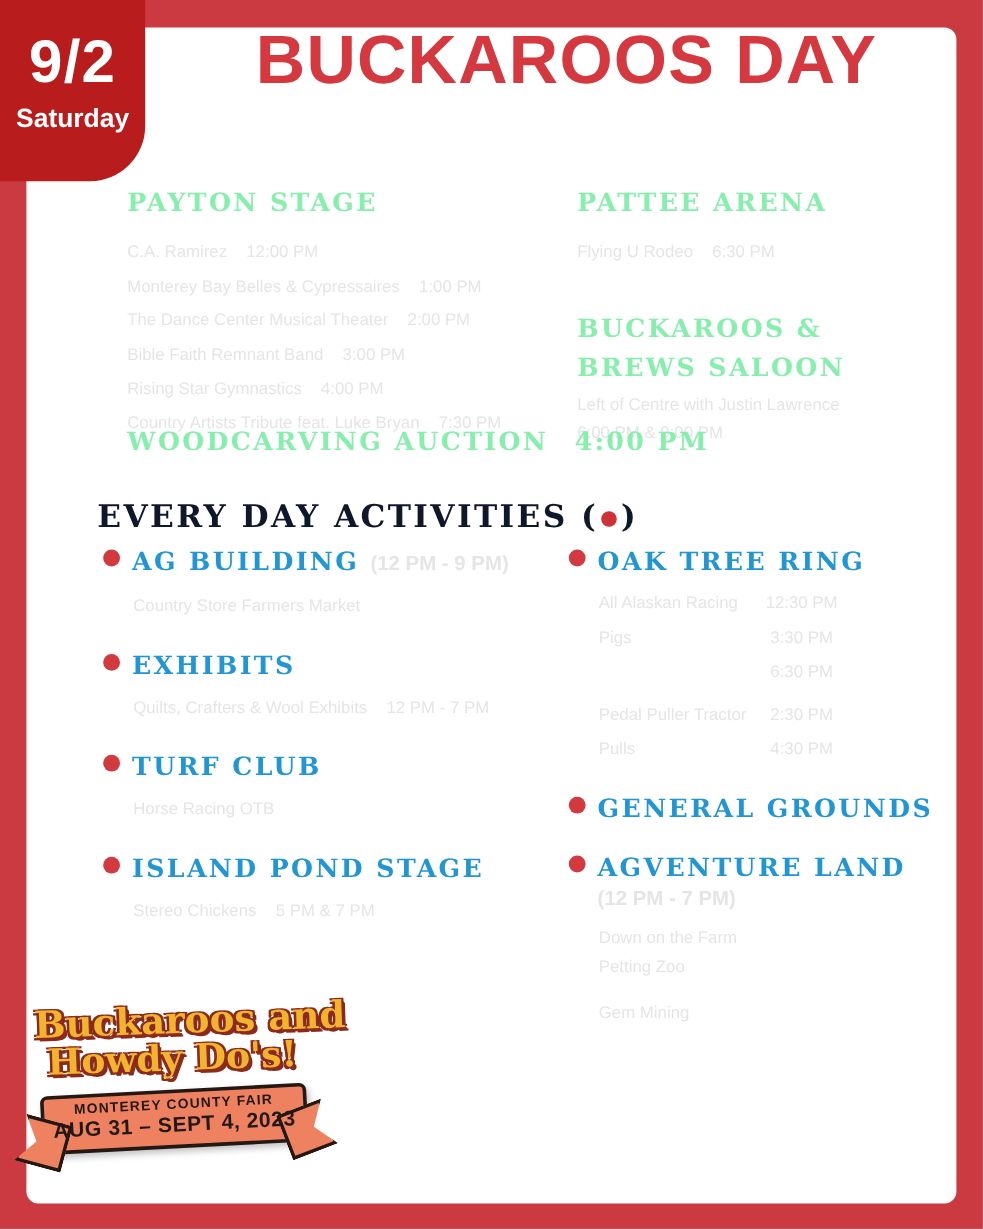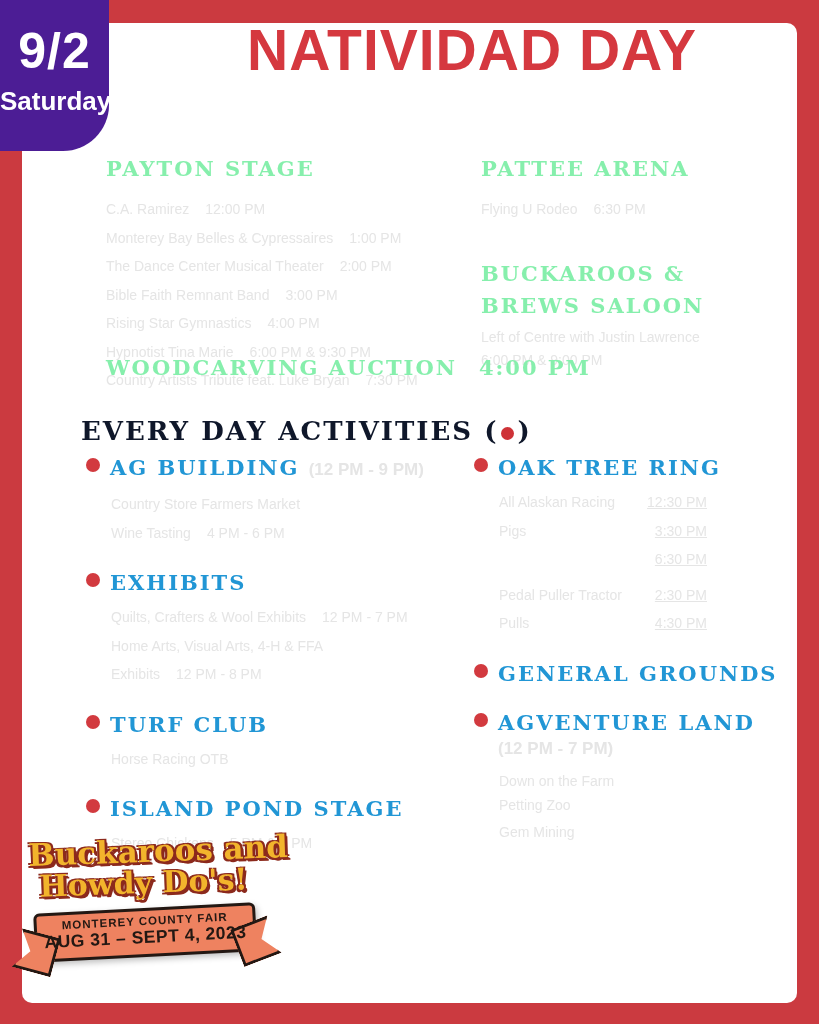--- a/index.html
+++ b/index.html
@@ -1,24 +1,24 @@
 <!DOCTYPE html>
 <html><head>
 <meta charset="utf-8">
 <style>
   html,body{margin:0;padding:0;background:#888;}
   .poster{position:relative;width:819px;height:1024px;background:#cb3a40;overflow:hidden;
           font-family:"Liberation Sans",sans-serif;}
   .panel{position:absolute;left:22px;top:23px;right:22px;bottom:21px;background:#ffffff;
          border-radius:10px;}
   
-  .badge{position:absolute;left:0;top:0;width:109px;height:151px;background:#4c1d95;
+  .badge{position:absolute;left:0;top:0;width:121px;height:151px;background:#b91c1c;
          border-bottom-right-radius:46px;color:#fff;text-align:center;z-index:5;}
   .badge-date{margin-top:22px;font-size:50px;font-weight:bold;letter-spacing:1px;}
-  .badge-day{margin-top:6px;font-size:26px;font-weight:bold;}
+  .badge-day{margin-top:6px;font-size:22px;font-weight:bold;}
   
   .title{position:absolute;left:135px;right:10px;top:17px;text-align:center;
          color:#d5383f;font-size:57px;font-weight:bold;letter-spacing:1px;white-space:nowrap;}
   
   .deco{font-family:"DejaVu Serif",serif;font-weight:bold;letter-spacing:2px;}
   .orange-head{color:#86efac;font-size:21px;line-height:32px;}
   .blue-head{color:#2196d5;font-size:21px;line-height:26px;}
   .red-head{color:#0f172a;font-size:26px;}
   .hours{font-family:"Liberation Sans",sans-serif;font-weight:bold;color:#e5e5e5;
          font-size:17px;letter-spacing:0;}
@@ -38,21 +38,21 @@
   
   .act-grid{position:absolute;left:86px;top:455px;right:16px;display:grid;
             grid-template-columns:388px auto;align-items:start;}
   .section{position:relative;padding-left:24px;margin-bottom:23px;}
   .bullet{position:absolute;left:0;top:3px;width:14px;height:14px;border-radius:50%;
           background:#d23a3f;}
   .sec-items{margin-top:7px;padding-left:1px;}
   .tight{line-height:24px;}
   
   .oak-row{display:grid;grid-template-columns:auto 78px;width:208px;margin-top:7px;}
-  .oak-times{text-align:right;text-decoration:underline;}
+  .oak-times{text-align:center;}
   
   .logo{position:absolute;left:30px;top:836px;width:228px;text-align:center;
         transform:rotate(-2deg);z-index:6;}
   .logo-line{font-family:"DejaVu Serif",serif;font-weight:bold;color:#f2b42c;
              text-shadow:-2px -1px 0 #8c2a1d,2px -1px 0 #8c2a1d,-2px 2px 0 #8c2a1d,
                          2px 2px 0 #8c2a1d,3px 3px 0 #8c2a1d;
              line-height:30px;white-space:nowrap;}
   .logo-l1{font-size:31px;}
   .logo-l2{font-size:30px;margin-top:2px;}
   .ribbon{position:relative;margin:10px auto 0;width:212px;background:#ee8260;
@@ -71,33 +71,32 @@
 <body>
 
 <div class="poster">
   <div class="panel"></div>
 
   <div class="badge">
     <div class="badge-date">9/2</div>
     <div class="badge-day">Saturday</div>
   </div>
 
-  <div class="title">NATIVIDAD DAY</div>
+  <div class="title">BUCKAROOS DAY</div>
 
   <div class="top-grid">
 
     <div>
       <div class="deco orange-head">PAYTON STAGE</div>
       <div class="ev-list">
         <div class="ev"><span>C.A. Ramirez</span><span class="time">12:00 PM</span></div>
         <div class="ev"><span>Monterey Bay Belles &amp; Cypressaires</span><span class="time">1:00 PM</span></div>
         <div class="ev"><span>The Dance Center Musical Theater</span><span class="time">2:00 PM</span></div>
         <div class="ev"><span>Bible Faith Remnant Band</span><span class="time">3:00 PM</span></div>
         <div class="ev"><span>Rising Star Gymnastics</span><span class="time">4:00 PM</span></div>
-        <div class="ev"><span>Hypnotist Tina Marie</span><span class="time">6:00 PM  &amp;  9:30 PM</span></div>
         <div class="ev"><span>Country Artists Tribute feat. Luke Bryan</span><span class="time">7:30 PM</span></div>
       </div>
     </div>
 
     <div>
       <div class="deco orange-head">PATTEE ARENA</div>
       <div class="ev" style="margin-top:10px;"><span>Flying U Rodeo</span><span class="time">6:30 PM</span></div>
       <div class="deco orange-head saloon-head">
         <div>BUCKAROOS &amp;</div>
         <div>BREWS SALOON</div>
@@ -122,30 +121,28 @@
 
     <div>
       <div class="section">
         <span class="bullet"></span>
         <div class="deco blue-head">
           <span>AG BUILDING</span>
           <span class="hours">(12 PM - 9 PM)</span>
         </div>
         <div class="sec-items">
           <div class="ev"><span>Country Store Farmers Market</span><span class="time"></span></div>
-          <div class="ev"><span>Wine Tasting</span><span class="time">4 PM - 6 PM</span></div>
         </div>
       </div>
 
       <div class="section">
         <span class="bullet"></span>
         <div class="deco blue-head">EXHIBITS</div>
         <div class="sec-items">
           <div class="ev"><span>Quilts, Crafters &amp; Wool Exhibits</span><span class="time">12 PM - 7 PM</span></div>
-          <div class="ev"><span>Home Arts, Visual Arts, 4-H &amp; FFA Exhibits</span><span class="time">12 PM - 8 PM</span></div>
         </div>
       </div>
 
       <div class="section">
         <span class="bullet"></span>
         <div class="deco blue-head">TURF CLUB</div>
         <div class="sec-items">
           <div class="ev"><span>Horse Racing OTB</span></div>
         </div>
       </div>
@@ -189,21 +186,21 @@
 
       <div class="section">
         <span class="bullet"></span>
         <div class="deco blue-head">
           <div>AGVENTURE LAND</div>
           <div class="hours">(12 PM - 7 PM)</div>
         </div>
         <div class="sec-items">
           <div class="ev tight">Down on the Farm</div>
           <div class="ev tight">Petting Zoo</div>
-          <div class="ev" style="margin-top:1px;">Gem Mining</div>
+          <div class="ev" style="margin-top:12px;">Gem Mining</div>
         </div>
       </div>
     </div>
   </div>
 
   <div class="logo">
     <div class="logo-line logo-l1">Buckaroos and</div>
     <div class="logo-line logo-l2">Howdy Do's!</div>
     <div class="ribbon">
       <div class="ribbon-l1">MONTEREY COUNTY FAIR</div>

